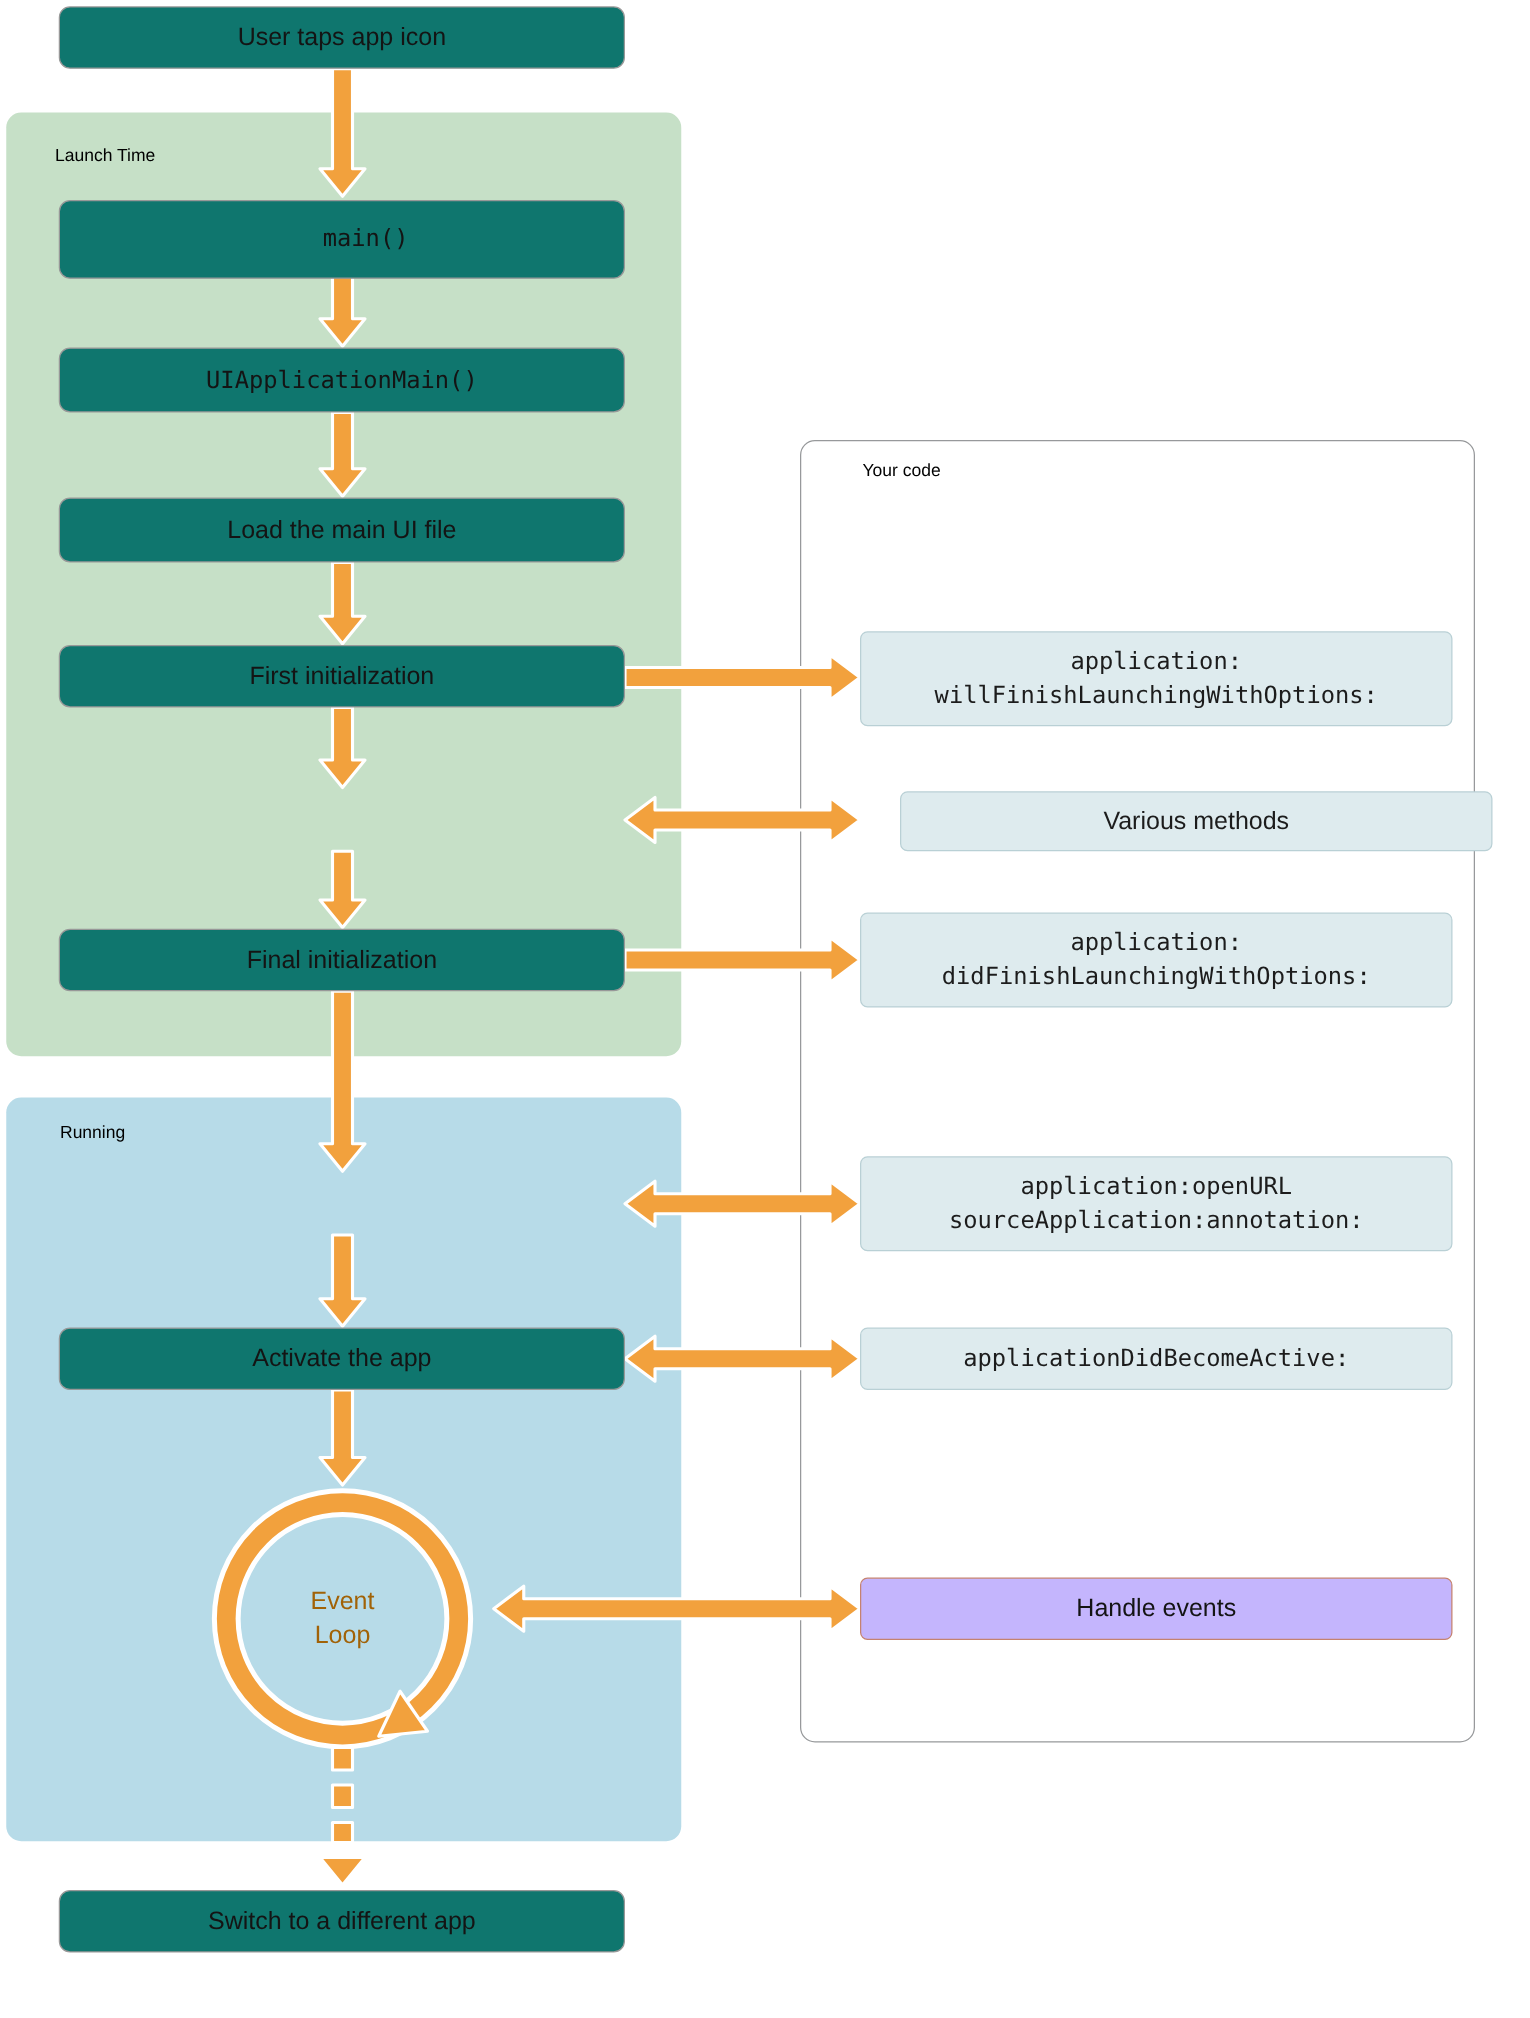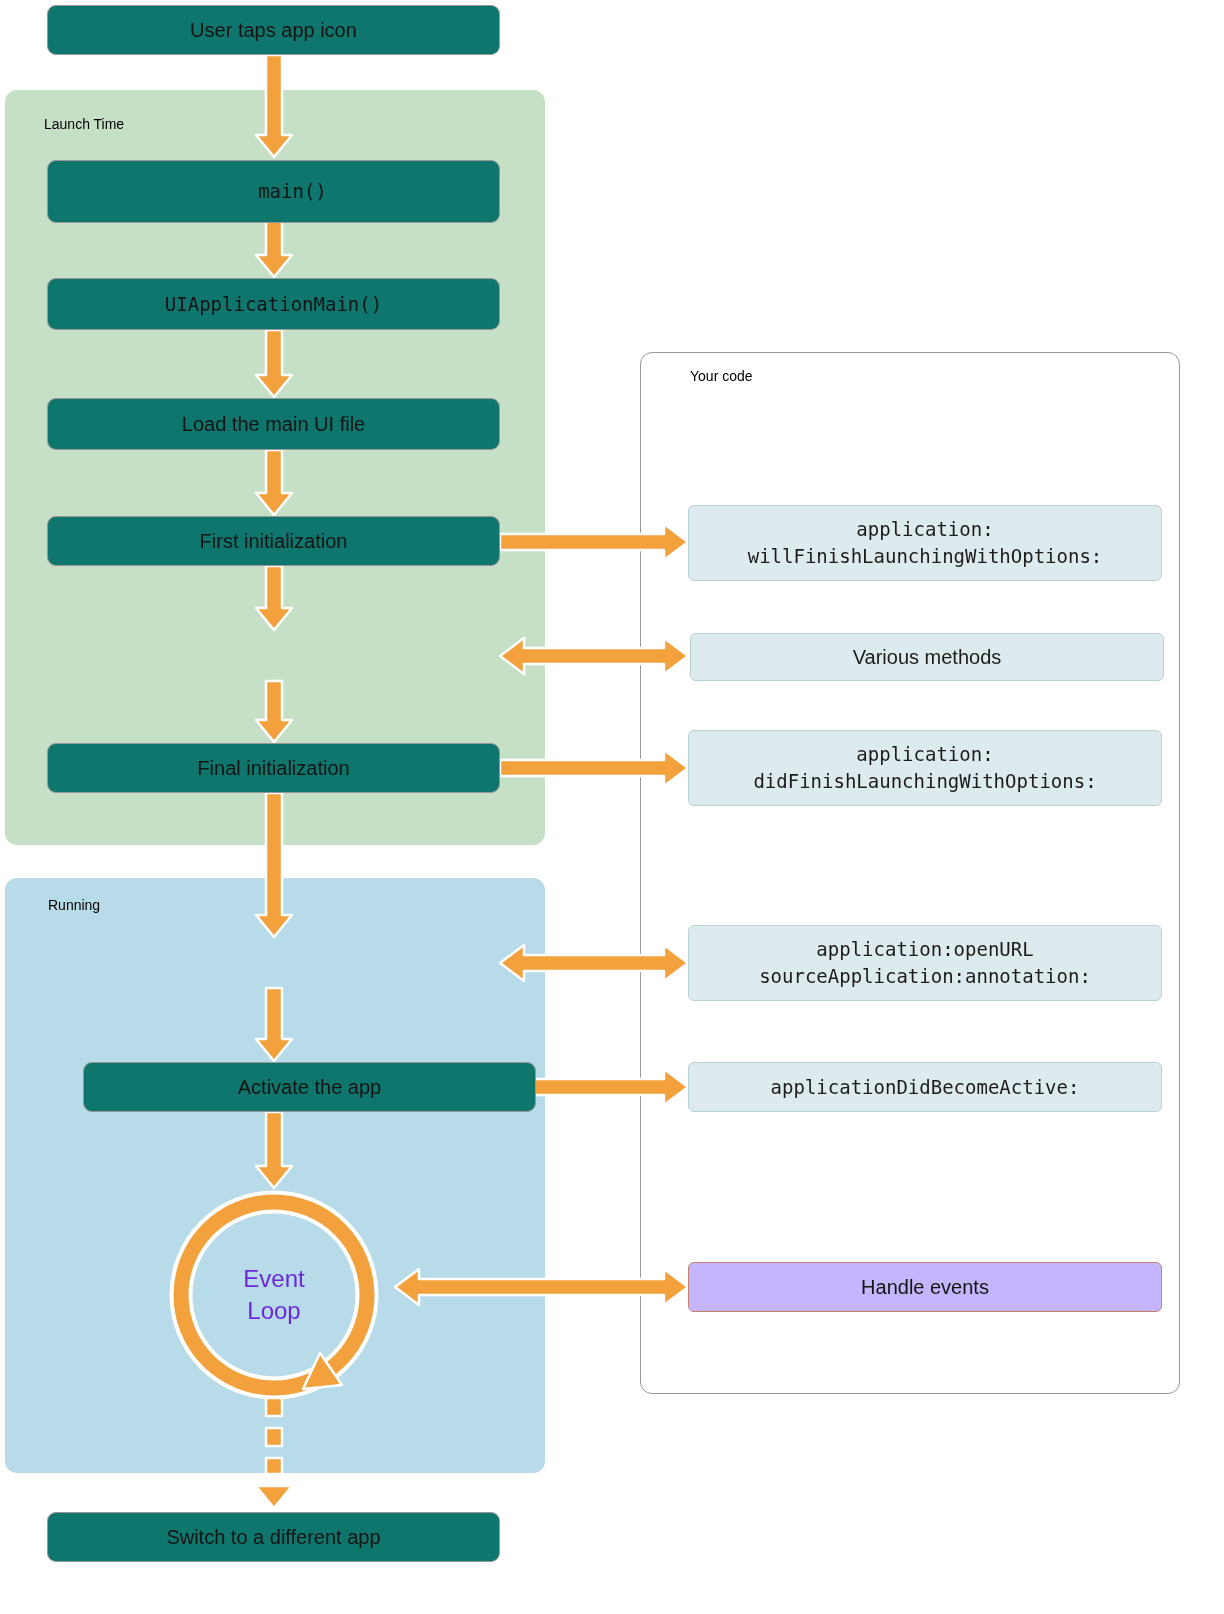--- a/index.html
+++ b/index.html
@@ -25,21 +25,21 @@
   .sans   { font-family:"Liberation Sans", sans-serif; font-size:20px; }
   .mono   { font-family:"DejaVu Sans Mono", monospace; font-size:19px; }
   .salmon { background:#c4b5fd; border:1px solid #C58270; border-radius:6px; }
 
   svg.arrows { position:absolute; left:0; top:0; z-index:1; pointer-events:none; }
   .arrow { fill:#F2A13D; stroke:#ffffff; stroke-width:2.5; stroke-linejoin:round; }
   .ring-casing { fill:none; stroke:#ffffff; stroke-width:23; }
   .ring { fill:none; stroke:#F2A13D; stroke-width:15; }
 
   .loop-label { position:absolute; z-index:2; display:flex; align-items:center; justify-content:center;
-    text-align:center; white-space:pre-line; font-size:24px; color:#6d28d9; line-height:1.35; }
+    text-align:center; white-space:pre-line; font-size:20px; color:#a16207; line-height:1.35; }
 </style>
 </head>
 <body>
 
 <div class="canvas">
 
   <div class="group group-launch" style="left:5px; top:90px; width:540px; height:755px;"></div>
   <div class="group group-running" style="left:5px; top:878px; width:540px; height:595px;"></div>
   <div class="group group-yourcode" style="left:640px; top:352px; width:540px; height:1042px;"></div>
 
@@ -82,27 +82,27 @@
 
   <div class="node gray" style="left:47px; top:5px; width:453px; height:50px;">User taps app icon</div>
   <div class="node gray" style="left:47px; top:1512px; width:453px; height:50px;">Switch to a different app</div>
 
   <div class="node gray mono" style="left:47px; top:160px; width:453px; height:63px;padding-left:38px;">main()</div>
   <div class="node gray mono" style="left:47px; top:278px; width:453px; height:52px;">UIApplicationMain()</div>
   <div class="node gray" style="left:47px; top:516px; width:453px; height:50px;">First initialization</div>
   <div class="node gray" style="left:47px; top:398px; width:453px; height:52px;">Load the main UI file</div>
   <div class="node gray" style="left:47px; top:743px; width:453px; height:50px;">Final initialization</div>
 
-  <div class="node gray" style="left:47px; top:1062px; width:453px; height:50px;margin-left:36px;">Activate the app</div>
+  <div class="node gray" style="left:47px; top:1062px; width:453px; height:50px;">Activate the app</div>
   <div class="loop-label" style="left:214px; top:1262px; width:120px; height:66px;">Event
 Loop</div>
 
   <div class="node codebox" style="left:688px; top:505px; width:474px; height:76px;">application:
 willFinishLaunchingWithOptions:</div>
-  <div class="node codebox sans" style="left:690px; top:633px; width:474px; height:48px;text-align:right;">Various methods</div>
+  <div class="node codebox sans" style="left:720px; top:633px; width:474px; height:48px;text-align:right;">Various methods</div>
   <div class="node codebox" style="left:688px; top:730px; width:474px; height:76px;">application:
 didFinishLaunchingWithOptions:</div>
   <div class="node codebox" style="left:688px; top:925px; width:474px; height:76px;">application:openURL
 sourceApplication:annotation:</div>
   <div class="node codebox" style="left:688px; top:1062px; width:474px; height:50px;">applicationDidBecomeActive:</div>
   <div class="node salmon sans" style="left:688px; top:1262px; width:474px; height:50px;">Handle events</div>
 
 </div>
 
 </body></html>

